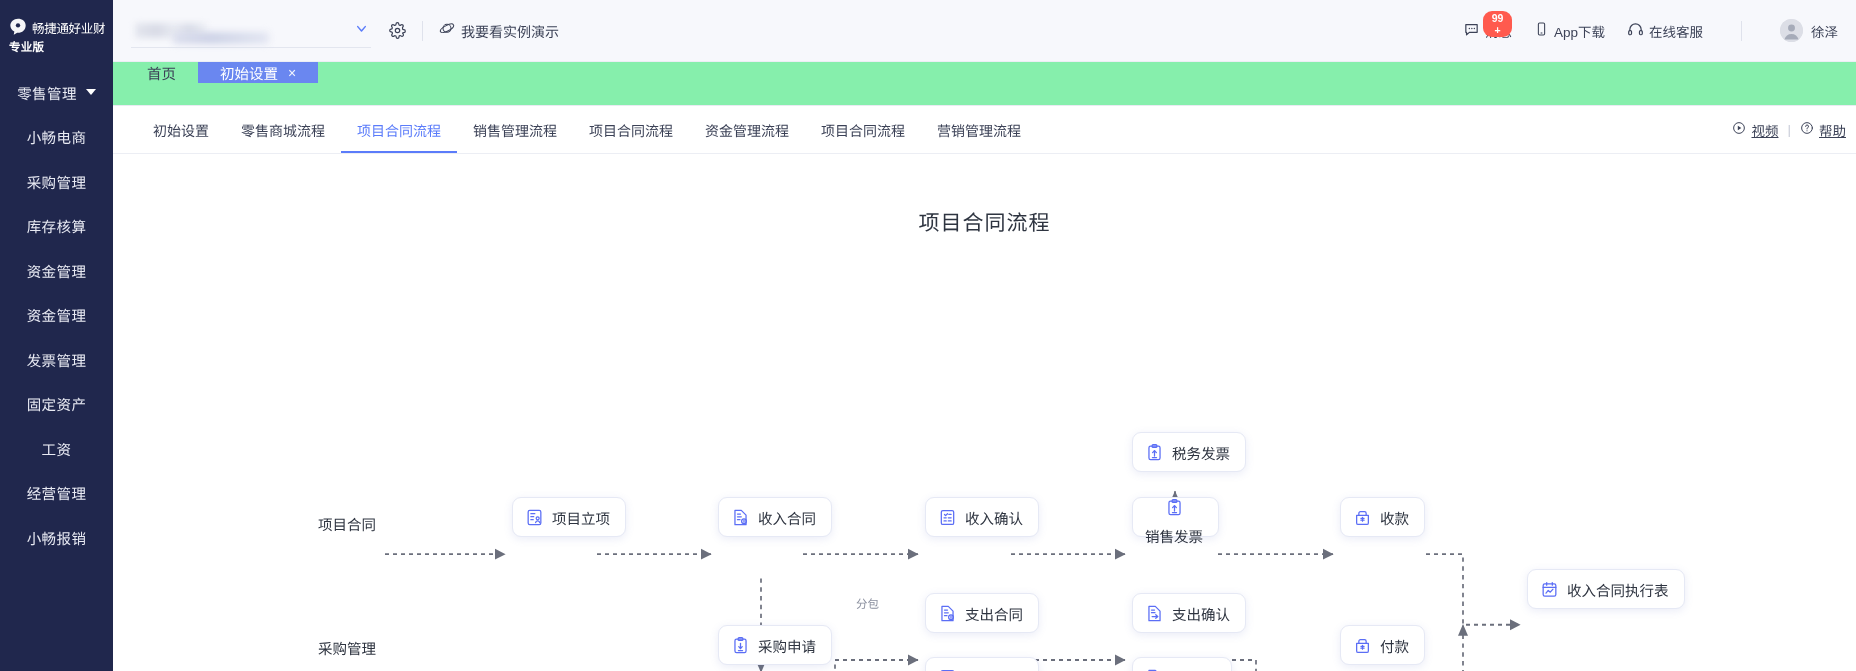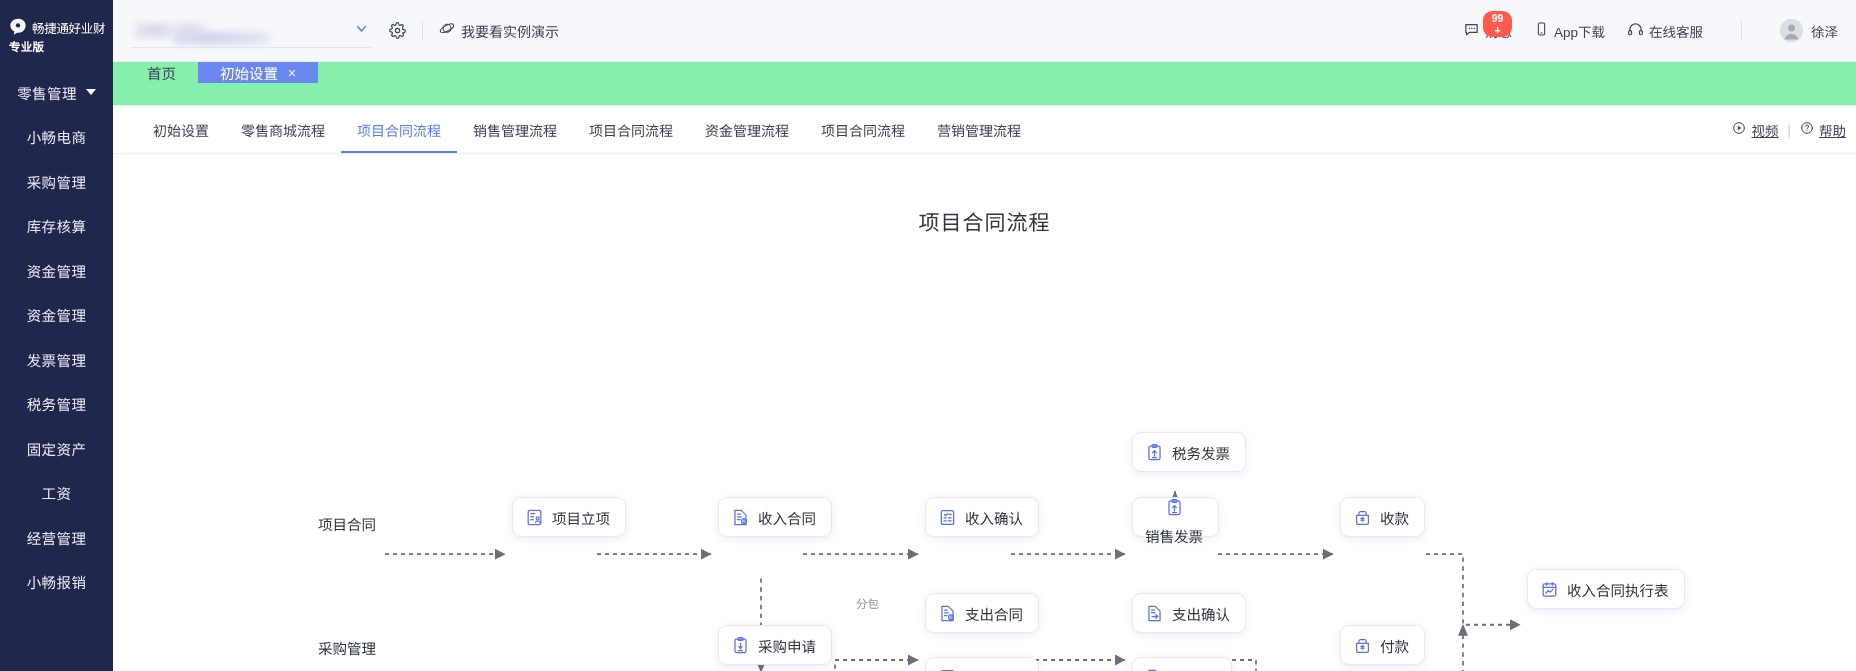--- a/index.html
+++ b/index.html
@@ -200,23 +200,20 @@
         <div class="nav-item">
           <span>资金管理</span>
         </div>
         <div class="nav-item">
           <span>资金管理</span>
         </div>
         <div class="nav-item">
           <span>发票管理</span>
         </div>
         <div class="nav-item">
-          <span>税务管理</span>
-        </div>
-        <div class="nav-item">
           <span>固定资产</span>
         </div>
         <div class="nav-item">
           <span>工资</span>
         </div>
         <div class="nav-item">
           <span>经营管理</span>
         </div>
         <div class="nav-item">
           <span>小畅报销</span>

